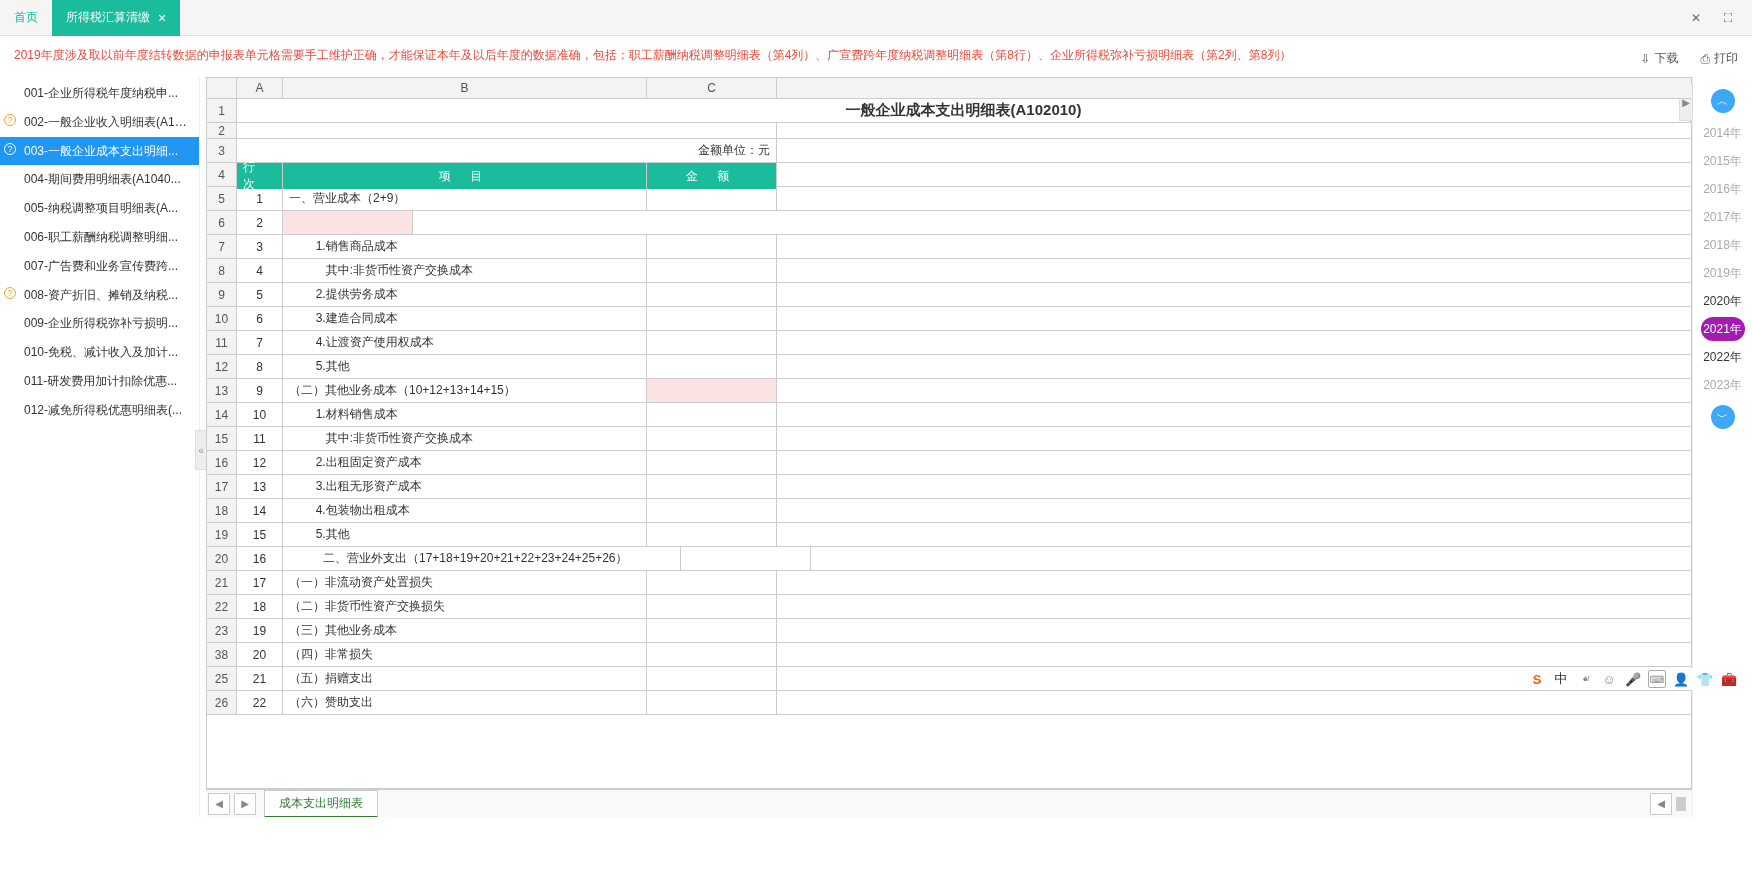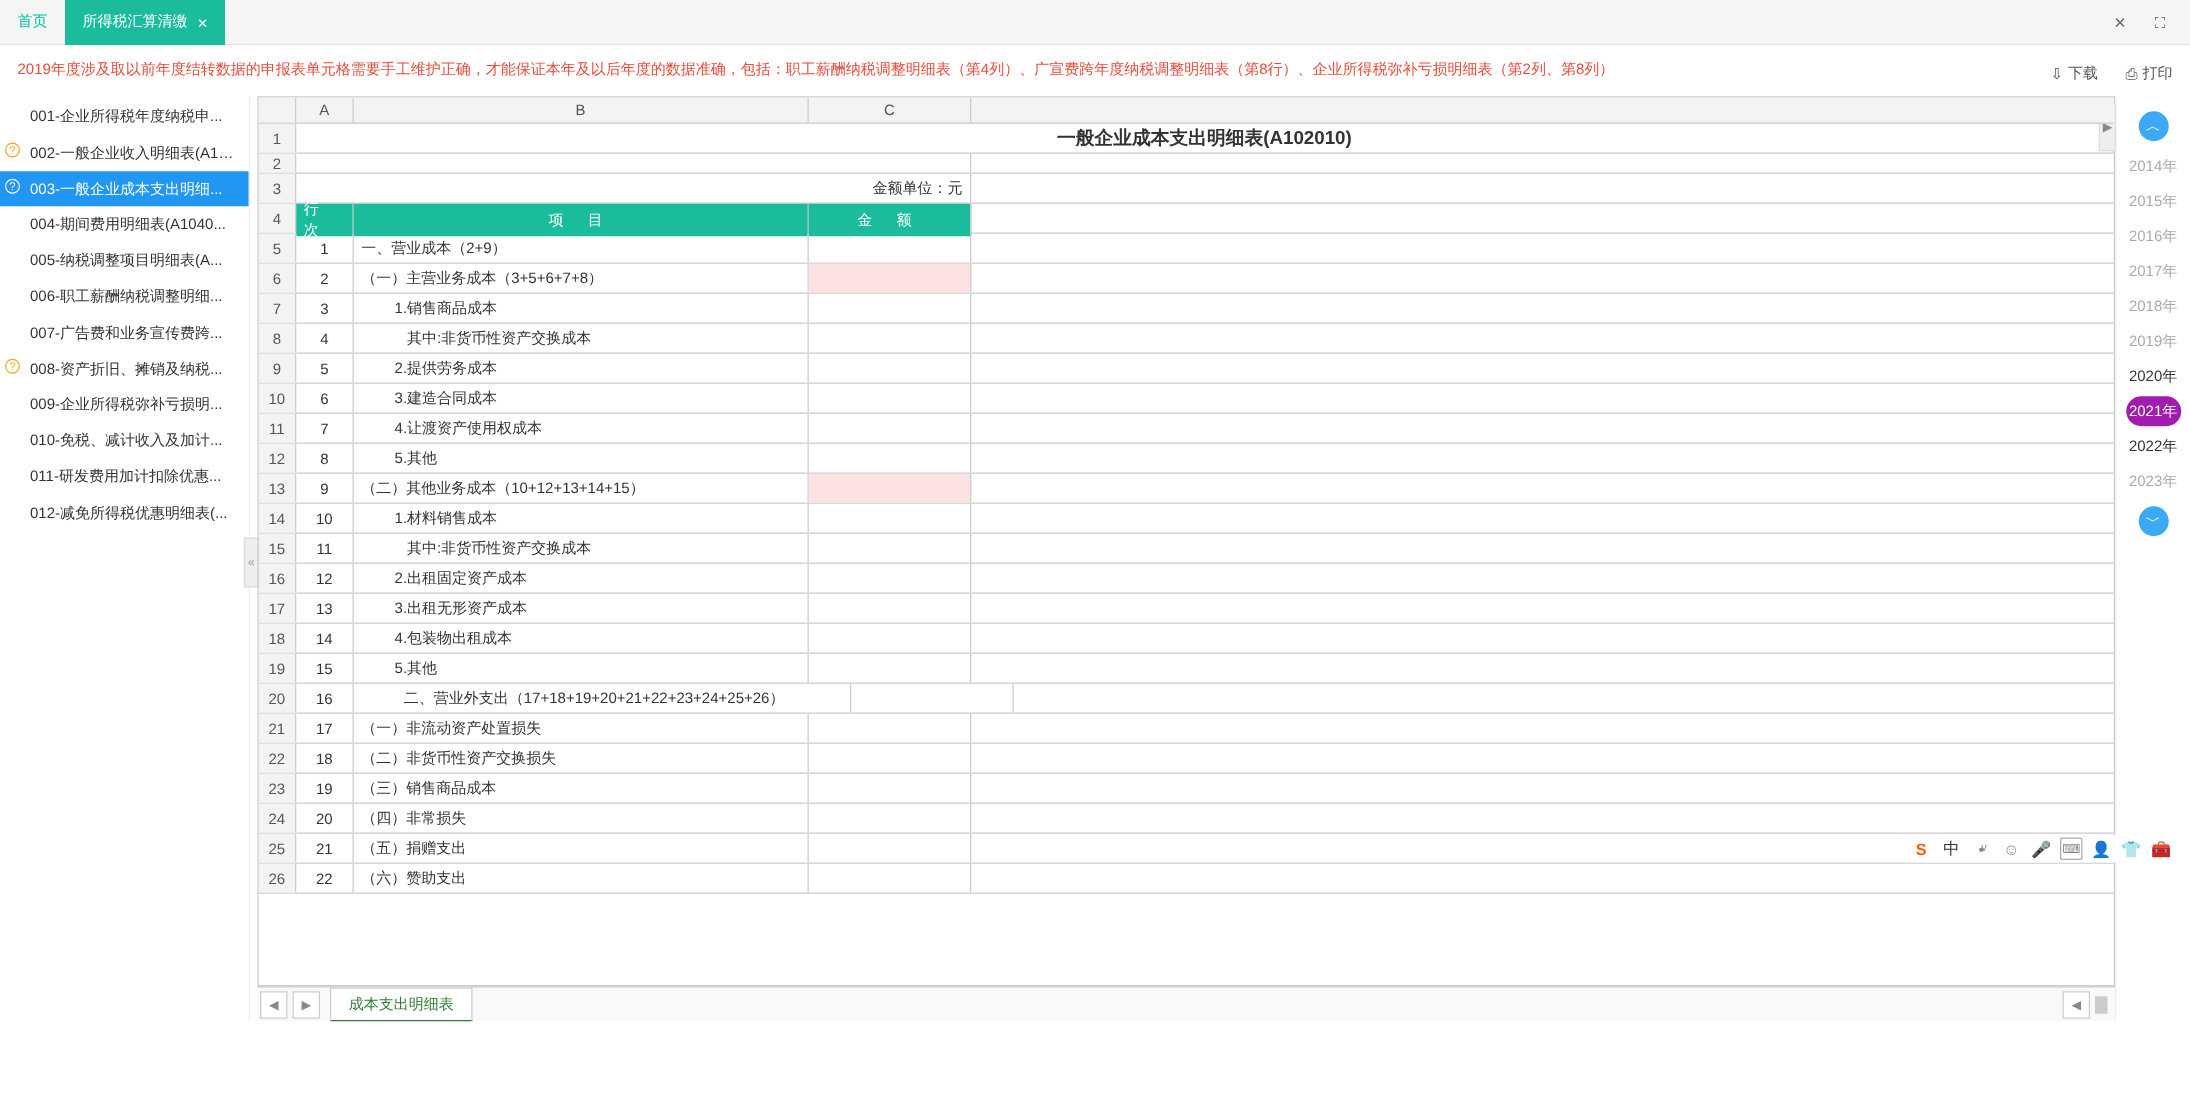--- a/index.html
+++ b/index.html
@@ -134,21 +134,20 @@
           </div>
         <div class="gr">
               <div class="rowh">5</div>
               <div class="cell colA center">1</div>
               <div class="cell colB" style="white-space: pre;">一、营业成本（2+9）</div>
               <div class="cell colC"></div>
             </div>
             <div class="gr">
               <div class="rowh">6</div>
               <div class="cell colA center">2</div>
-              <div class="cell colB" style="white-space: pre;">（一）主营业务成本（3+5+6+7+8）</div>
               <div class="cell colC pink"></div>
             </div>
             <div class="gr">
               <div class="rowh">7</div>
               <div class="cell colA center">3</div>
               <div class="cell colB" style="white-space: pre;">        1.销售商品成本</div>
               <div class="cell colC"></div>
             </div>
             <div class="gr">
               <div class="rowh">8</div>
@@ -236,25 +235,25 @@
             </div>
             <div class="gr">
               <div class="rowh">22</div>
               <div class="cell colA center">18</div>
               <div class="cell colB" style="white-space: pre;">（二）非货币性资产交换损失</div>
               <div class="cell colC"></div>
             </div>
             <div class="gr">
               <div class="rowh">23</div>
               <div class="cell colA center">19</div>
-              <div class="cell colB" style="white-space: pre;">（三）销售商品成本</div>
-              <div class="cell colC"></div>
-            </div>
-            <div class="gr">
-              <div class="rowh">24</div>
+              <div class="cell colB" style="white-space: pre;">（三）其他业务成本</div>
+              <div class="cell colC"></div>
+            </div>
+            <div class="gr">
+              <div class="rowh">38</div>
               <div class="cell colA center">20</div>
               <div class="cell colB" style="white-space: pre;">（四）非常损失</div>
               <div class="cell colC"></div>
             </div>
             <div class="gr">
               <div class="rowh">25</div>
               <div class="cell colA center">21</div>
               <div class="cell colB" style="white-space: pre;">（五）捐赠支出</div>
               <div class="cell colC"></div>
             </div>

